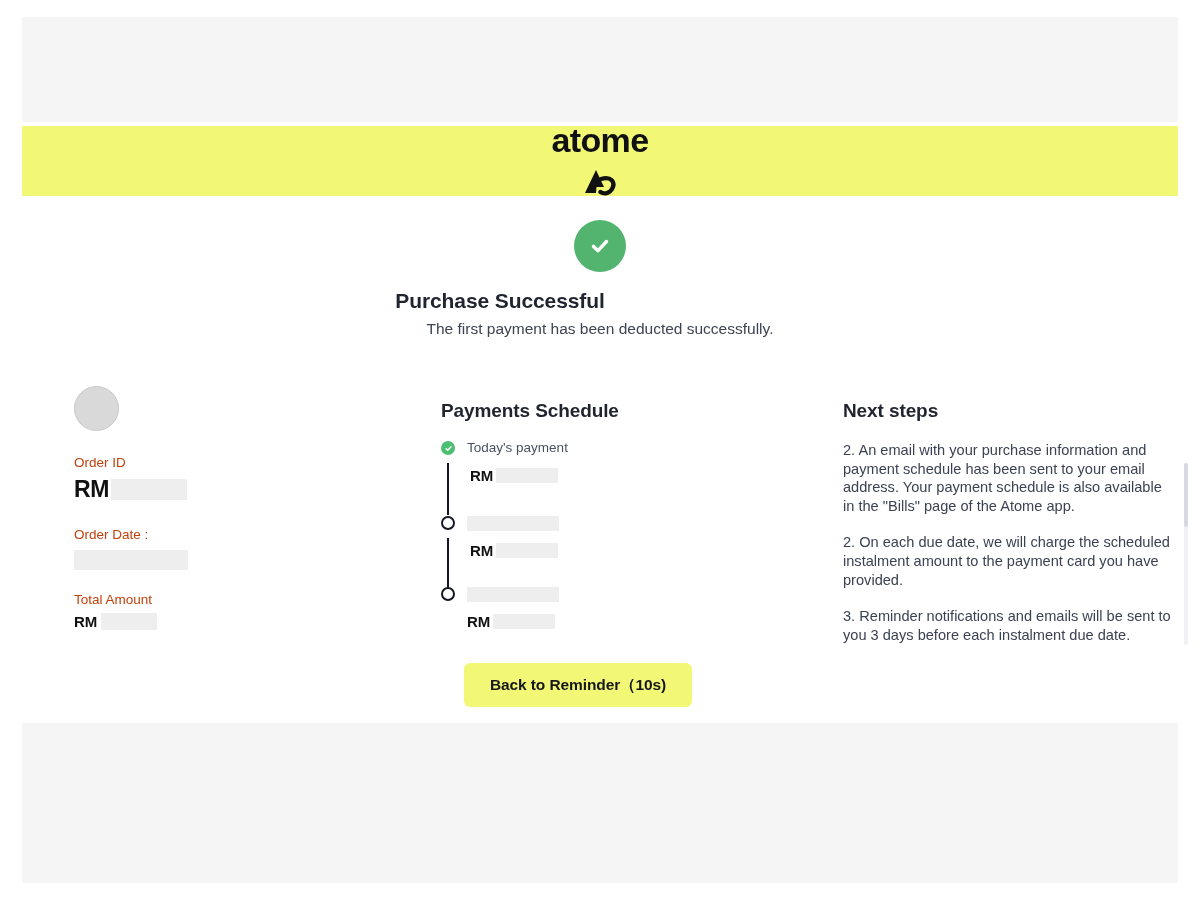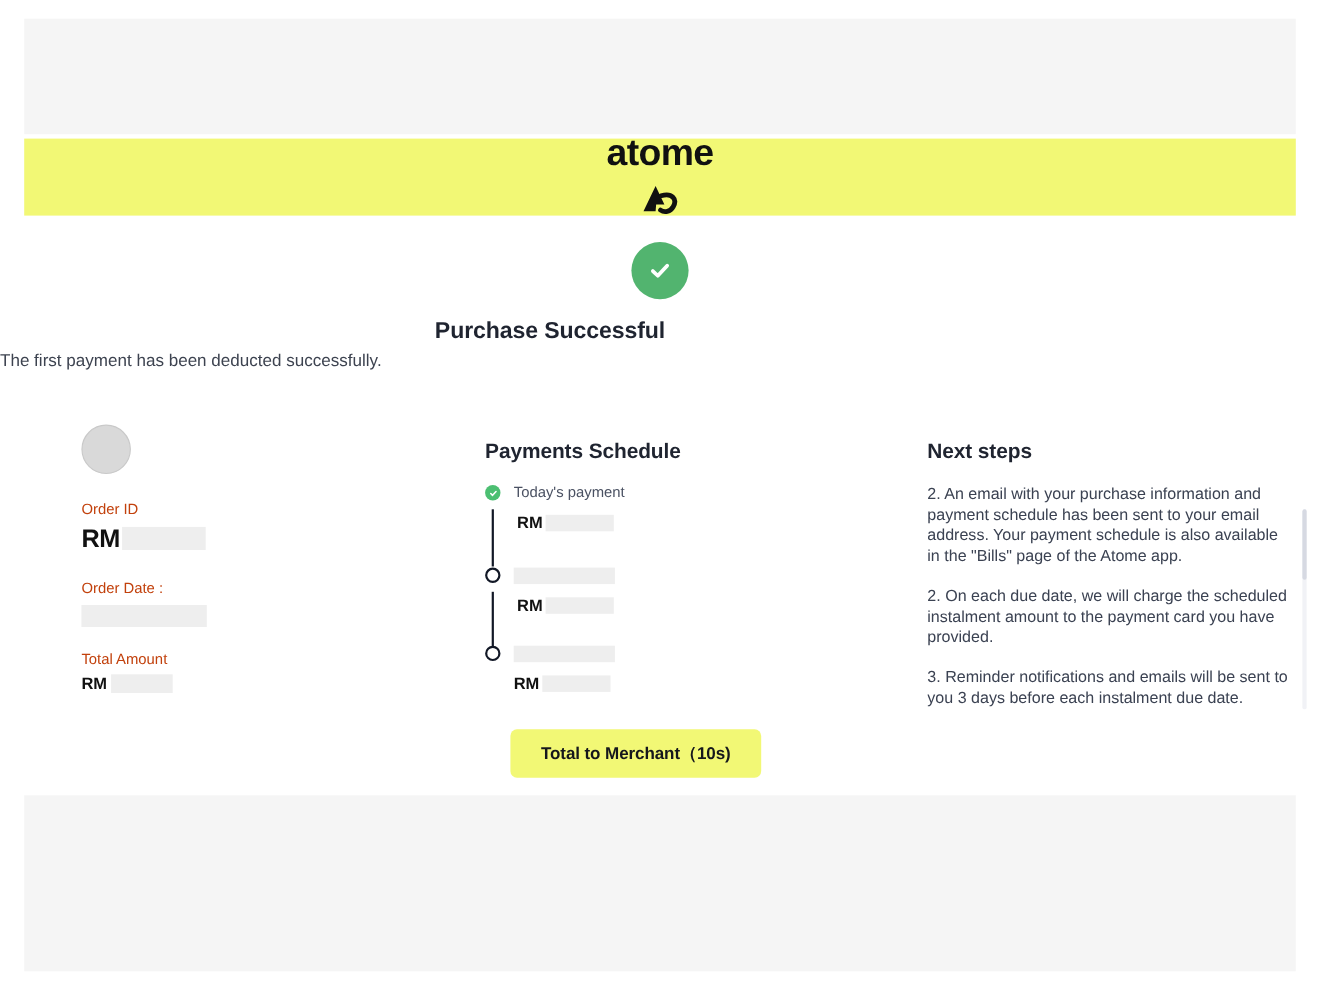--- a/index.html
+++ b/index.html
@@ -110,21 +110,21 @@
     text-align: center;
     font-size: 21px;
     font-weight: 700;
     color: #1f2430;
     letter-spacing: -.1px;
   }
   .subline {
     position: absolute;
     left: 0; top: 320px;
     width: 1200px;
-    text-align: left;
+    text-align: center;
     font-size: 15.5px;
     color: #3d4350;
   }
 
   
   .col-left   { position: absolute; left: 74px;  top: 386px; width: 300px; }
   .col-mid    { position: absolute; left: 441px; top: 400px; width: 330px; }
   .col-right  { position: absolute; left: 843px; top: 400px; width: 345px; }
 
   
@@ -364,15 +364,15 @@
       <div class="steps-inner">
         <p>2. An email with your purchase information and payment schedule has been sent to your email address. Your payment schedule is also available in the "Bills" page of the Atome app.</p>
         <p>2. On each due date, we will charge the scheduled instalment amount to the payment card you have provided.</p>
         <p>3. Reminder notifications and emails will be sent to you 3 days before each instalment due date.</p>
       </div>
       <div class="scroll-track"></div>
       <div class="scroll-thumb"></div>
     </div>
   </div>
 
-  <button class="cta">Total to Merchant（10s)</button>
+  <button class="cta">Back to Reminder（10s)</button>
 
 </div>
 
 </body></html>

